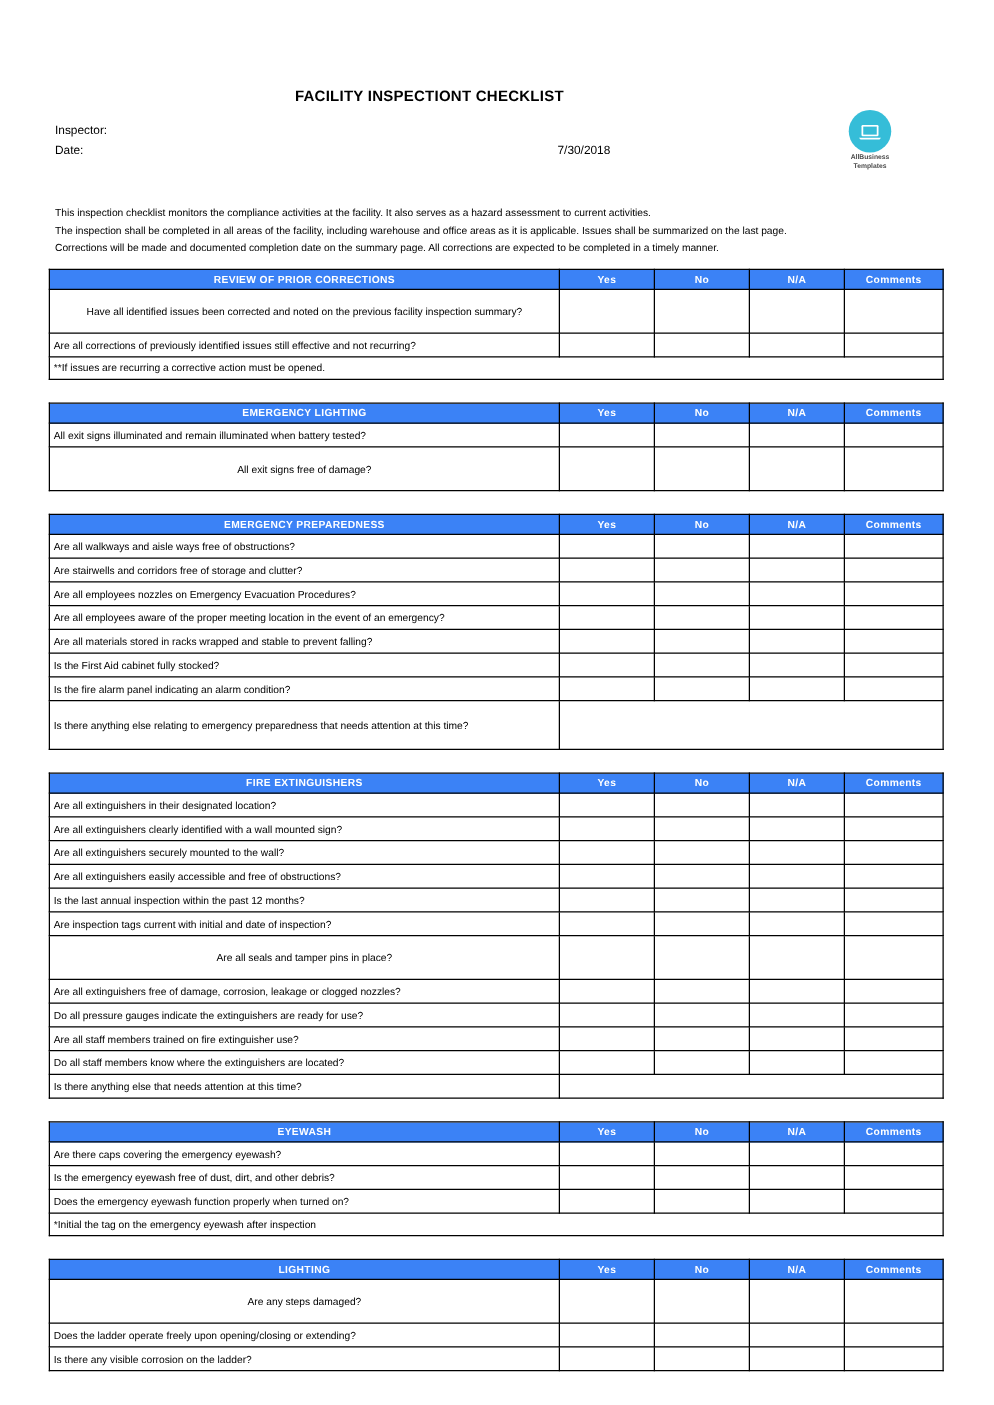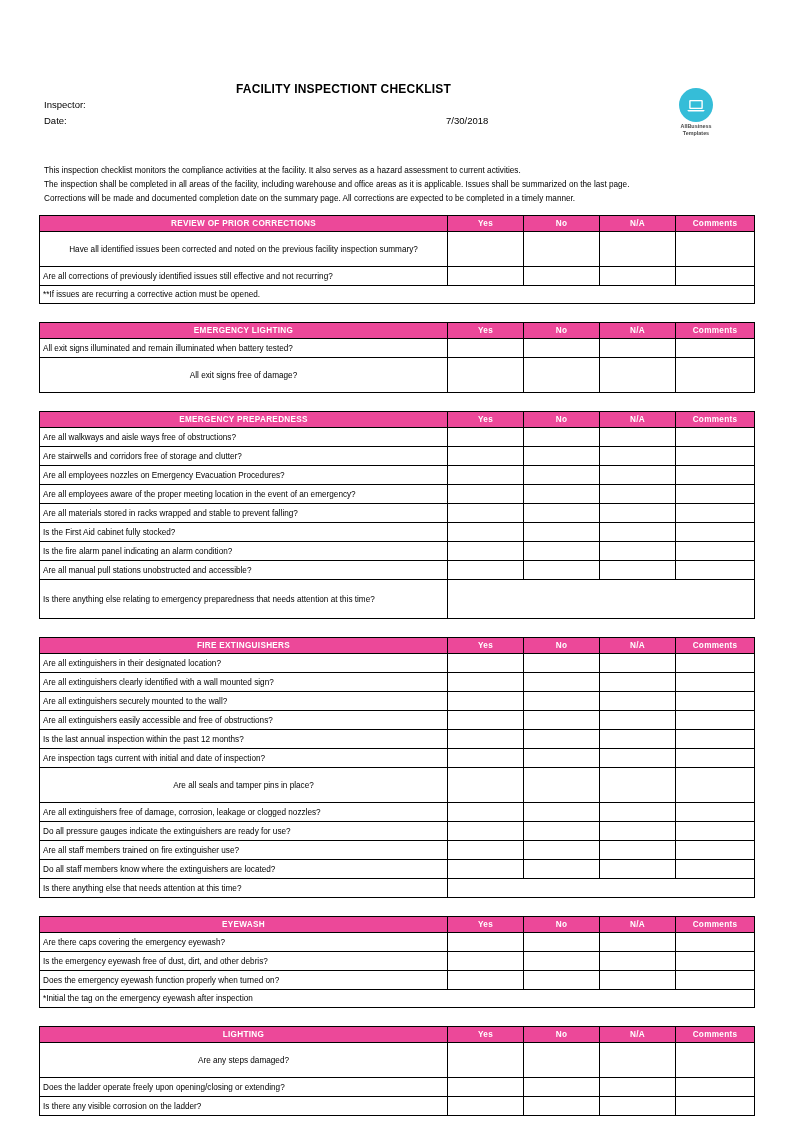--- a/index.html
+++ b/index.html
@@ -12,21 +12,21 @@
     height: 1124px;
     font-family: "Liberation Sans", sans-serif;
     color: #000000;
     position: relative;
     overflow: hidden;
   }
   .page {
     position: relative;
     width: 687px;
     height: 1124px;
-    padding: 12px;
+    padding: 0;
     box-sizing: border-box;
   }
 
   
   .doc-title {
     text-align: center;
     font-size: 12px;
     font-weight: bold;
     letter-spacing: 0.2px;
     margin: 0;
@@ -117,21 +117,21 @@
     text-align: left;
   }
   td.ans {
     width: 69px;
   }
   td.ans-last {
     width: 72px;
     margin-top: 24px;
   }
   tr.hdr td {
-    background: #ec4899;
+    background: #3b82f6;
     color: #ffffff;
     font-weight: bold;
     text-align: center;
     height: 13px;
     padding: 1px 3px;
     font-size: 8.2px;
     letter-spacing: 0.3px;
   }
   tr.q-row td { height: 14px; }
   tr.q-row.tall td { height: 30px; text-align: center; }
@@ -280,27 +280,20 @@
             <td class="ans"></td>
             <td class="ans-last"></td>
           </tr>
           <tr class="q-row">
             <td class="q">Is the fire alarm panel indicating an alarm condition?</td>
             <td class="ans"></td>
             <td class="ans"></td>
             <td class="ans"></td>
             <td class="ans-last"></td>
           </tr>
-          <tr class="q-row">
-            <td class="q">Are all manual pull stations unobstructed and accessible?</td>
-            <td class="ans"></td>
-            <td class="ans"></td>
-            <td class="ans"></td>
-            <td class="ans-last"></td>
-          </tr>
           <tr class="q-row tall2">
             <td class="q">Is there anything else relating to emergency preparedness that needs attention at this time?</td>
             <td class="merged" colspan="4"></td>
           </tr>
         </tbody>
       </table>
       <table class="section">
         <tbody>
           <tr class="hdr">
             <td class="q">FIRE EXTINGUISHERS</td>

